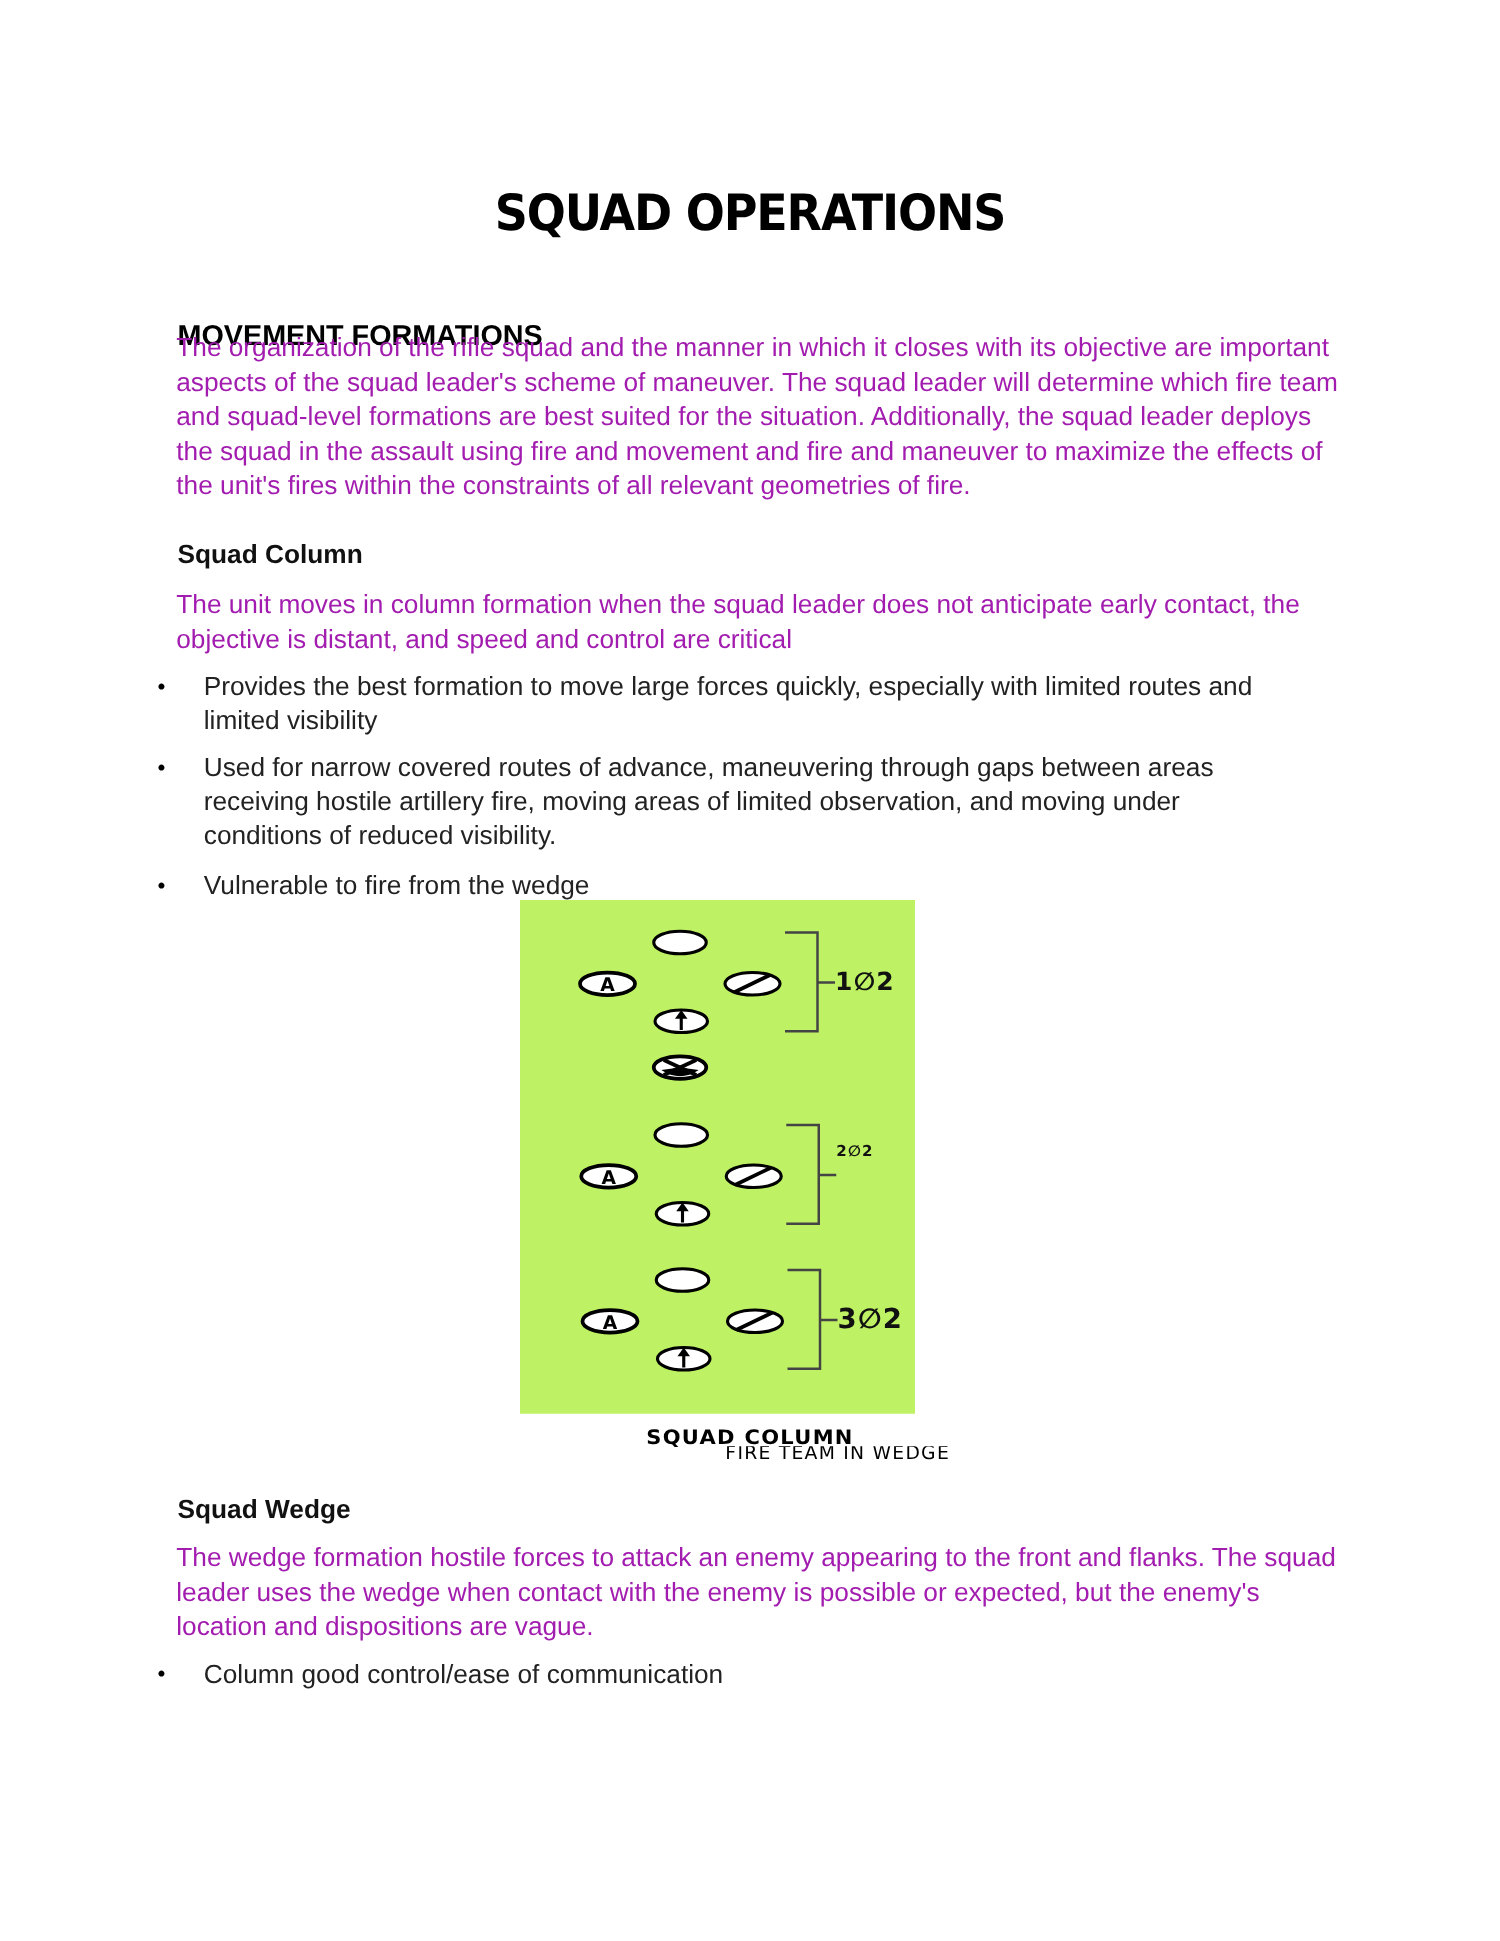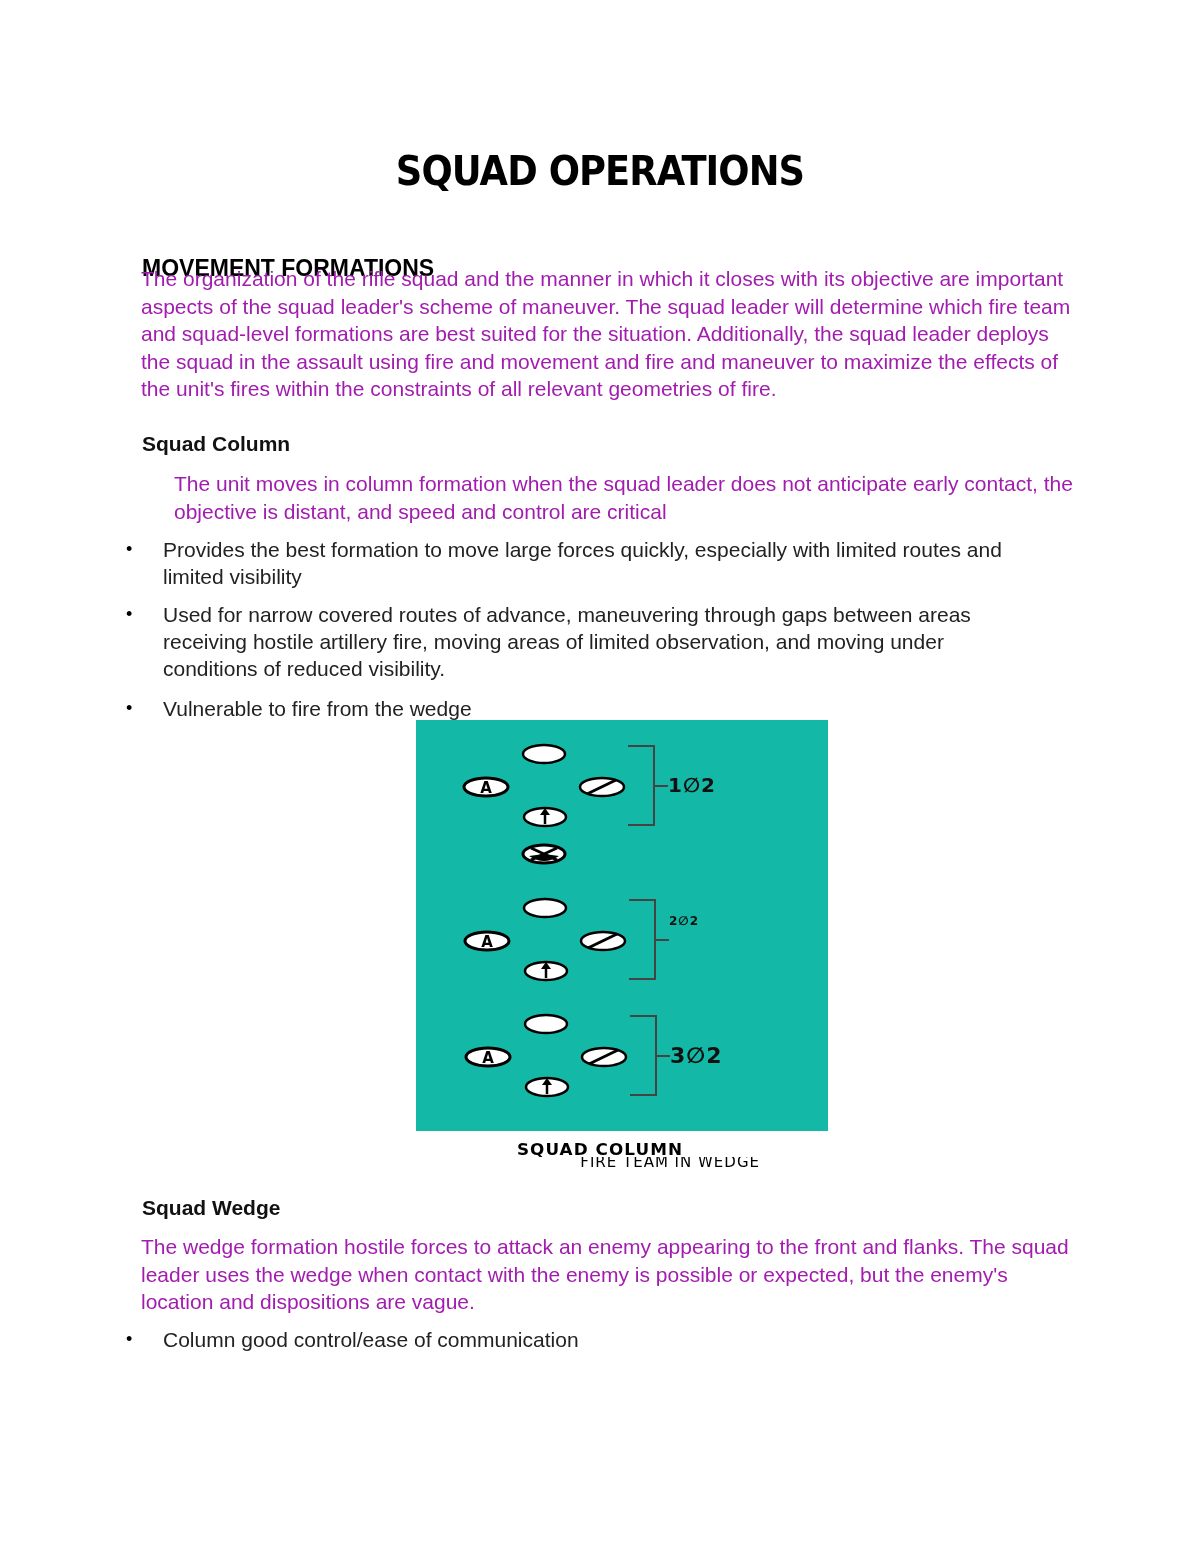--- a/index.html
+++ b/index.html
@@ -4,38 +4,38 @@
 <style>
   html, body { margin:0; padding:0; background:#ffffff; }
   body { width:1200px; height:1553px; position:relative; overflow:hidden; font-family:"Liberation Sans", sans-serif; color:#111; }
   .page-title { position:absolute; top:148px; left:0; width:1200px; text-align:center; font-family:"DejaVu Sans", sans-serif; font-weight:bold; font-size:40px; letter-spacing:-1px; color:#000; transform:scaleX(0.92); }
   .section-heading { position:absolute; left:142px; font-weight:bold; font-size:23px; color:#000000;margin-top:28px; }
   .para { position:absolute; left:141px; width:930px; font-size:21px; line-height:27.5px; color:#a21caf; }
   .sub-heading { position:absolute; left:142px; font-weight:bold; font-size:21px; color:#111; }
   .bullet { position:absolute; left:126px; width:930px; font-size:21px; line-height:27px; color:#222; }
   .bullet .dot { position:absolute; left:0; top:0; font-size:18px; color:#000; }
   .bullet .txt { position:absolute; left:37px; width:880px; }
-  .figure { position:absolute; left:416px; top:720px; width:412px; height:411px; background:#14b8a6; }
+  .figure { position:absolute; left:416px; top:720px; width:316px; height:411px; background:#bef264; }
   .figure svg { position:absolute; left:0; top:0; }
   .caption-1 { position:absolute; left:440px; top:1140px; width:320px; text-align:center; font-family:"DejaVu Sans", sans-serif; font-weight:bold; font-size:16px; letter-spacing:1px; color:#000; transform:scaleX(1.05); }
   .caption-2 { position:absolute; left:440px; top:1157px; width:320px; height:14px; overflow:hidden; text-align:right; font-family:"DejaVu Sans", sans-serif; font-size:15px; letter-spacing:1px; color:#000; }
   .caption-2 span { position:relative; top:-4px; }
 </style>
 </head>
 <body>
 
 <div class="page-title">SQUAD OPERATIONS</div>
 
 <div class="section-heading" style="top:227px;">MOVEMENT FORMATIONS</div>
 
 <div class="para" style="top:265px;">The organization of the rifle squad and the manner in which it closes with its objective are important aspects of the squad leader's scheme of maneuver. The squad leader will determine which fire team and squad-level formations are best suited for the situation. Additionally, the squad leader deploys the squad in the assault using fire and movement and fire and maneuver to maximize the effects of the unit's fires within the constraints of all relevant geometries of fire.</div>
 
 <div class="sub-heading" style="top:432px;">Squad Column</div>
 
-<div class="para" style="top:470px;margin-left:33px;">The unit moves in column formation when the squad leader does not anticipate early contact, the objective is distant, and speed and control are critical</div>
+<div class="para" style="top:470px;">The unit moves in column formation when the squad leader does not anticipate early contact, the objective is distant, and speed and control are critical</div>
 
 <div class="bullet" style="top:536px;">
   <span class="dot">•</span>
   <span class="txt">Provides the best formation to move large forces quickly, especially with limited routes and limited visibility</span>
 </div>
 <div class="bullet" style="top:601px;">
   <span class="dot">•</span>
   <span class="txt">Used for narrow covered routes of advance, maneuvering through gaps between areas receiving hostile artillery fire, moving areas of limited observation, and moving under conditions of reduced visibility.</span>
 </div>
 <div class="bullet" style="top:695px;">

